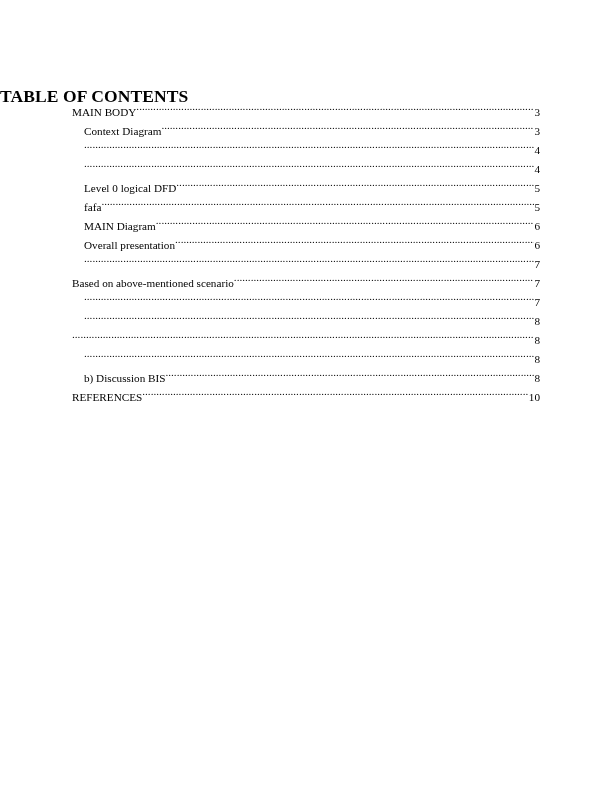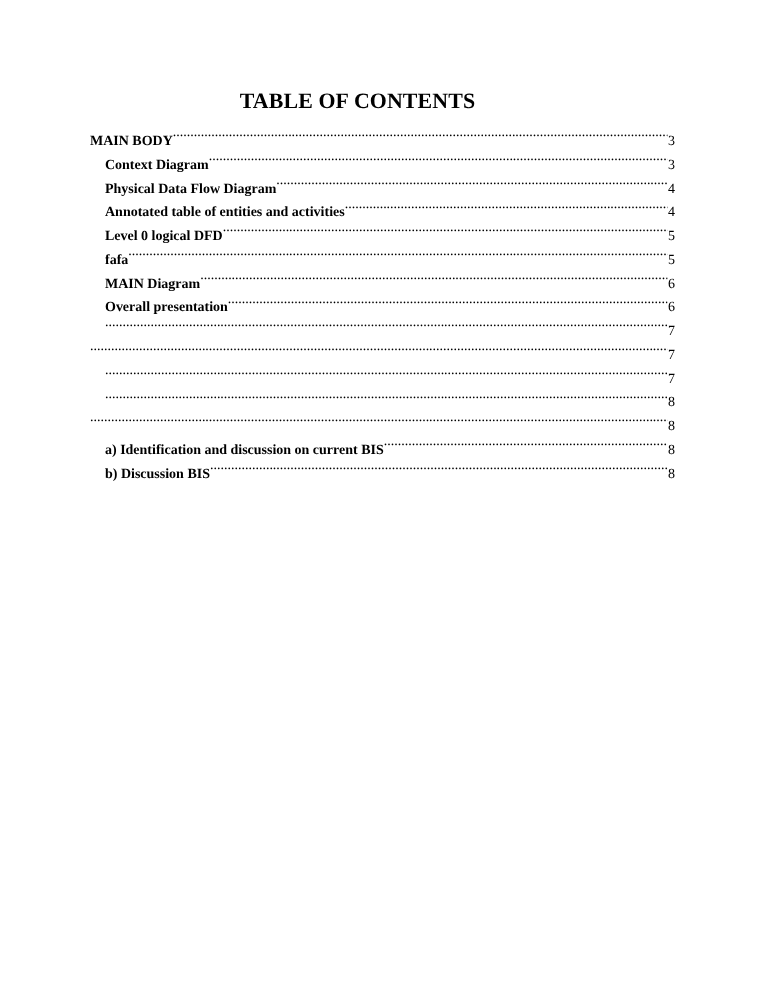--- a/index.html
+++ b/index.html
@@ -1,24 +1,24 @@
 <!DOCTYPE html>
 <html><head>
   <meta charset="utf-8">
   <style>
     html, body { margin: 0; padding: 0; background: #ffffff; }
     body { width: 612px; height: 792px; position: relative; overflow: hidden;
       font-family: "Liberation Serif", "DejaVu Serif", serif; color: #000; }
     .page { position: absolute; left: 0; top: 0; width: 612px; height: 792px; background: #fff; }
-    .title { position: absolute; top: 70px; left: 0; width: 572px; text-align: center;
+    .title { position: absolute; top: 86px; left: 0; width: 572px; text-align: left;
       font-weight: bold; font-size: 17.5px; letter-spacing: 0.1px; }
     .toc { position: absolute; top: 97px; left: 72px; width: 468px; }
     .entry { display: flex; align-items: baseline; height: 19px; font-size: 11.2px; line-height: 19px; white-space: nowrap; }
     .entry.l2 { padding-left: 12px; }
-    .entry .label { flex: 0 0 auto; font-weight: bold; }
+    .entry .label { flex: 0 0 auto; }
     .entry .dots { flex: 1 1 auto; overflow: hidden; position: relative; height: 19px; }
     .entry .dots::before { content: "................................................................................................................................................................................................................................................................"; position: absolute; left: 0; bottom: 0; letter-spacing: 0px; }
     .entry .page-num { flex: 0 0 auto; }
     a { color: inherit; text-decoration: none; }
   </style>
 </head>
 <body>
 
 <div class="page">
   <div class="title">TABLE OF CONTENTS</div>
@@ -27,26 +27,24 @@
         <span class="label">MAIN BODY</span>
         <span class="dots"></span>
         <span class="page-num">3</span>
       </a>
     <a class="entry l2">
         <span class="label">Context Diagram</span>
         <span class="dots"></span>
         <span class="page-num">3</span>
       </a>
     <a class="entry l2">
-        <span class="label">Physical Data Flow Diagram</span>
         <span class="dots"></span>
         <span class="page-num">4</span>
       </a>
     <a class="entry l2">
-        <span class="label">Annotated table of entities and activities</span>
         <span class="dots"></span>
         <span class="page-num">4</span>
       </a>
     <a class="entry l2">
         <span class="label">Level 0 logical DFD</span>
         <span class="dots"></span>
         <span class="page-num">5</span>
       </a>
     <a class="entry l2">
         <span class="label">fafa</span>
@@ -61,39 +59,44 @@
     <a class="entry l2">
         <span class="label">Overall presentation</span>
         <span class="dots"></span>
         <span class="page-num">6</span>
       </a>
     <a class="entry l2">
         <span class="dots"></span>
         <span class="page-num">7</span>
       </a>
     <a class="entry l1">
+        <span class="label">Based on above-mentioned scenario</span>
         <span class="dots"></span>
         <span class="page-num">7</span>
       </a>
     <a class="entry l2">
         <span class="dots"></span>
         <span class="page-num">7</span>
       </a>
     <a class="entry l2">
         <span class="dots"></span>
         <span class="page-num">8</span>
       </a>
     <a class="entry l1">
         <span class="dots"></span>
         <span class="page-num">8</span>
       </a>
     <a class="entry l2">
-        <span class="label">a) Identification and discussion on current BIS</span>
         <span class="dots"></span>
         <span class="page-num">8</span>
       </a>
     <a class="entry l2">
         <span class="label">b) Discussion BIS</span>
         <span class="dots"></span>
         <span class="page-num">8</span>
       </a>
+    <a class="entry l1">
+        <span class="label">REFERENCES</span>
+        <span class="dots"></span>
+        <span class="page-num">10</span>
+      </a>
   </div>
 </div>
 
 </body></html>

